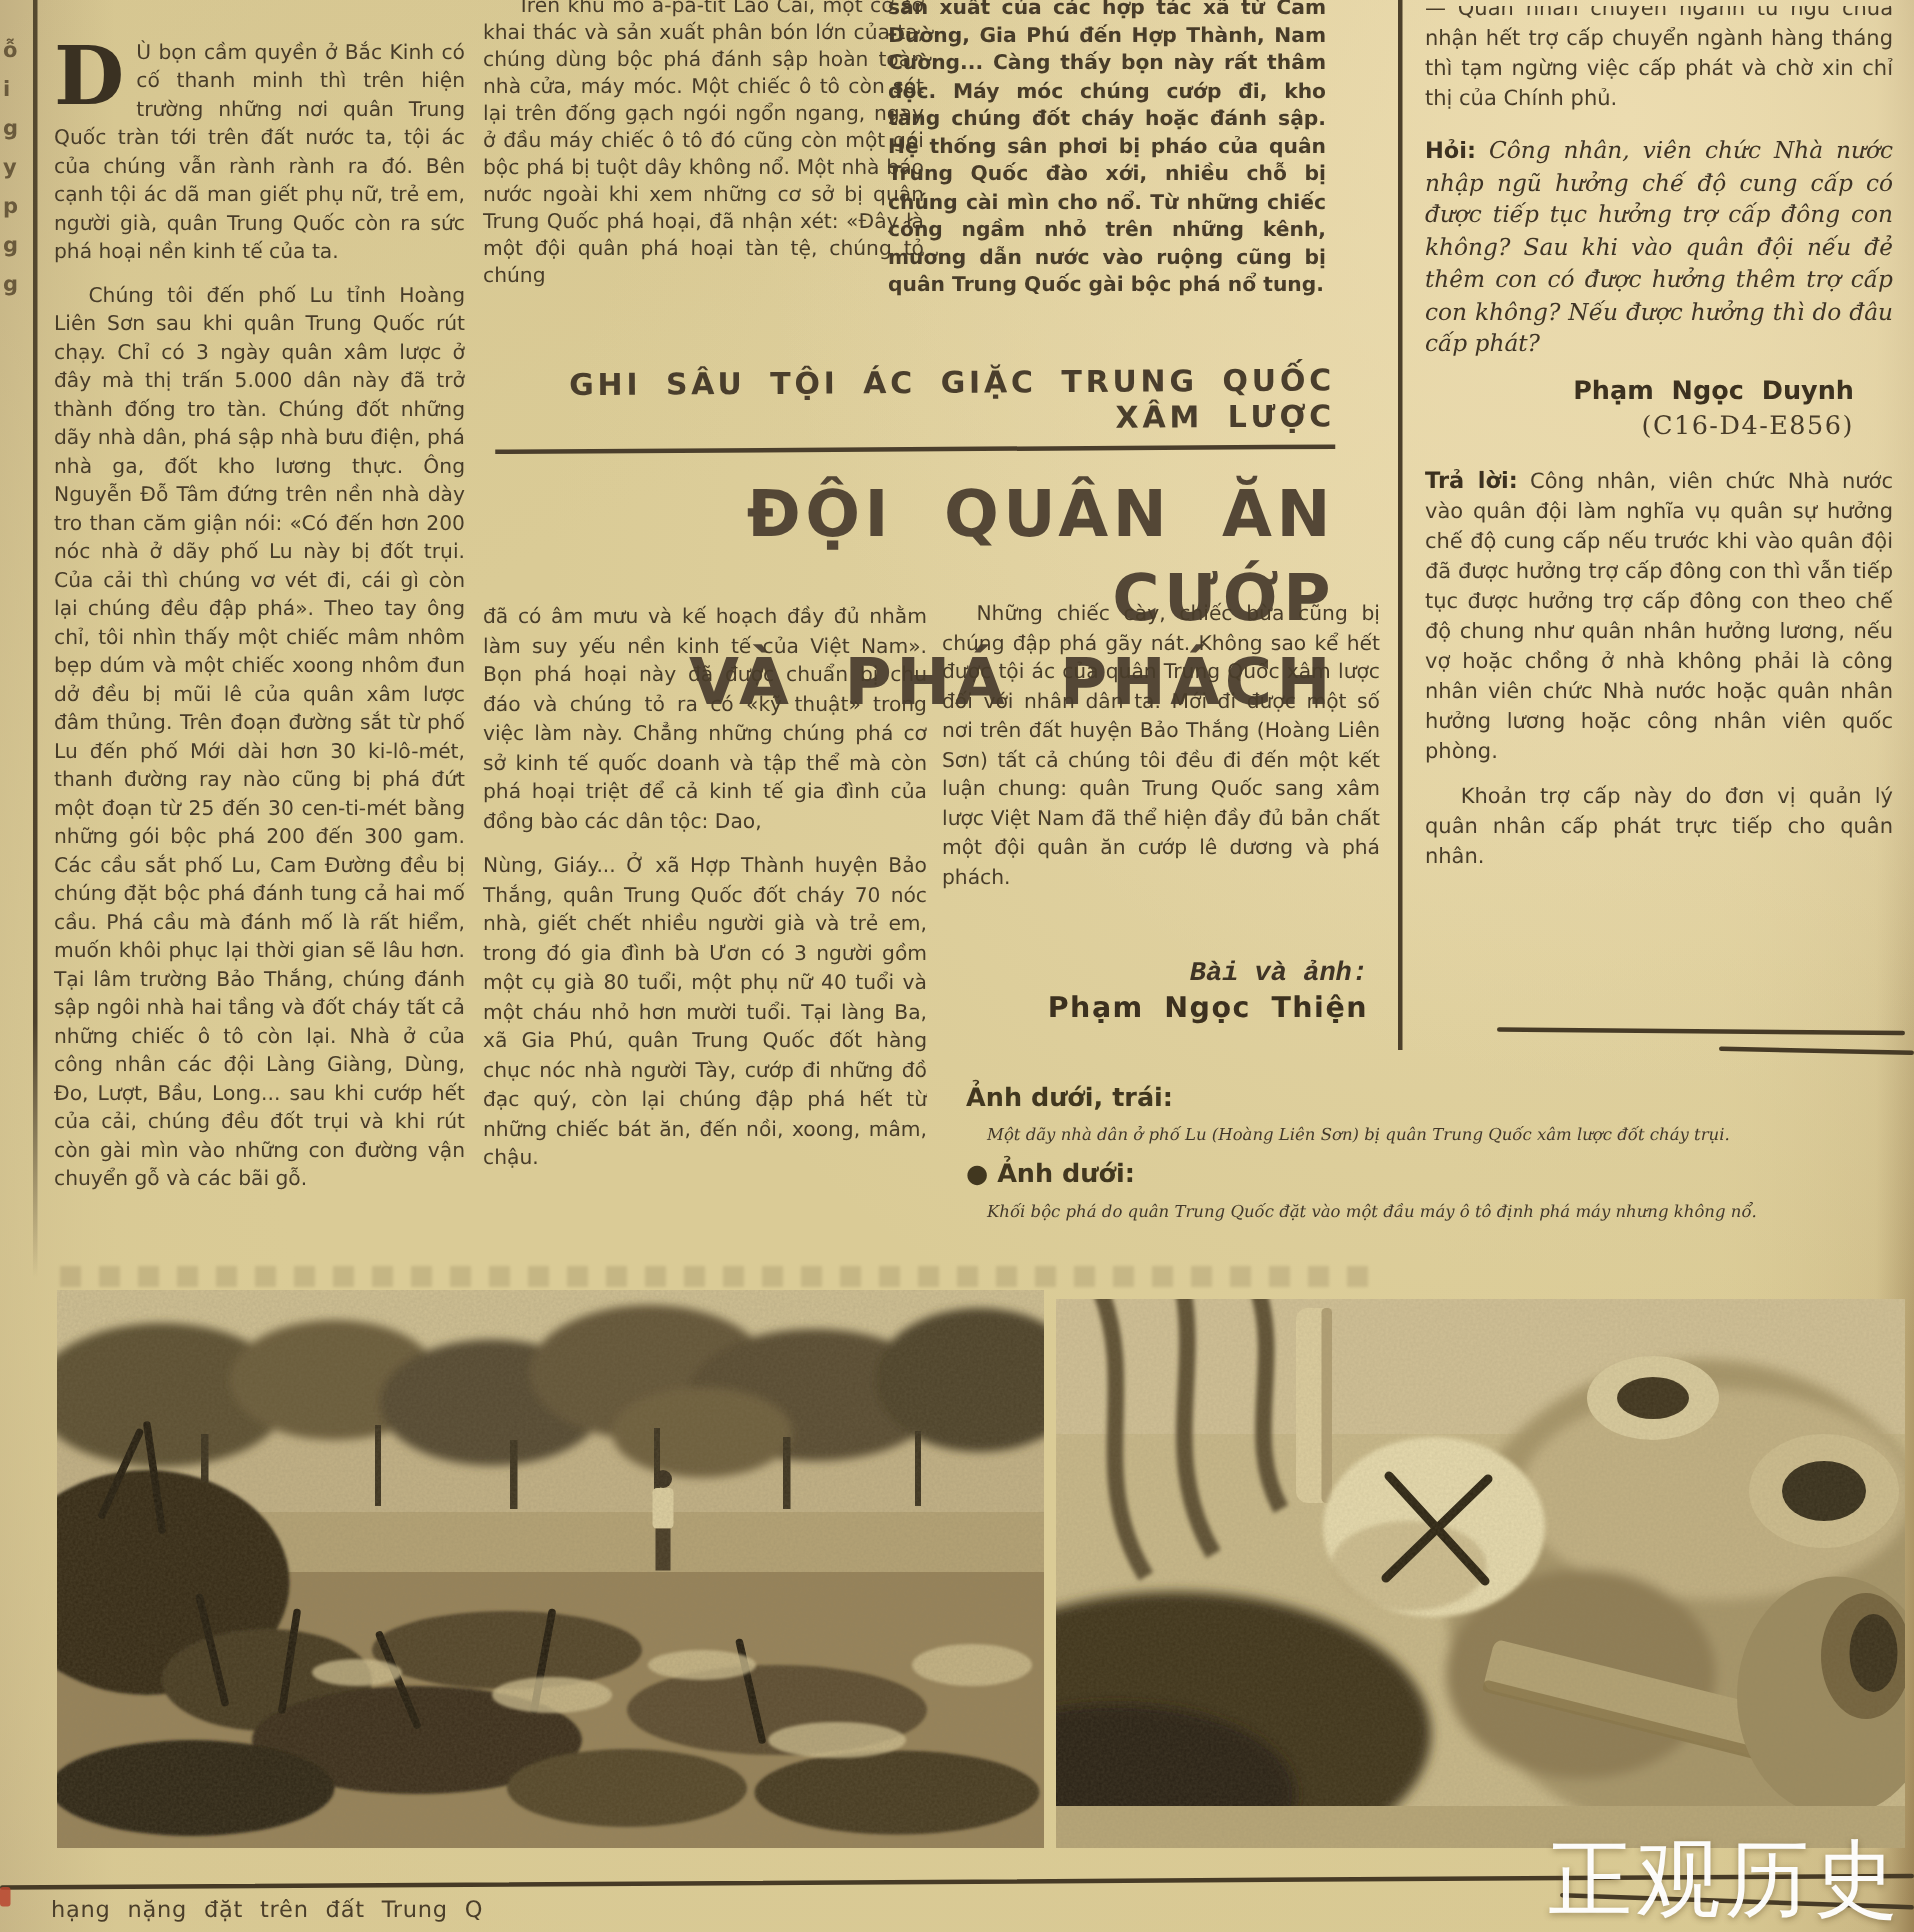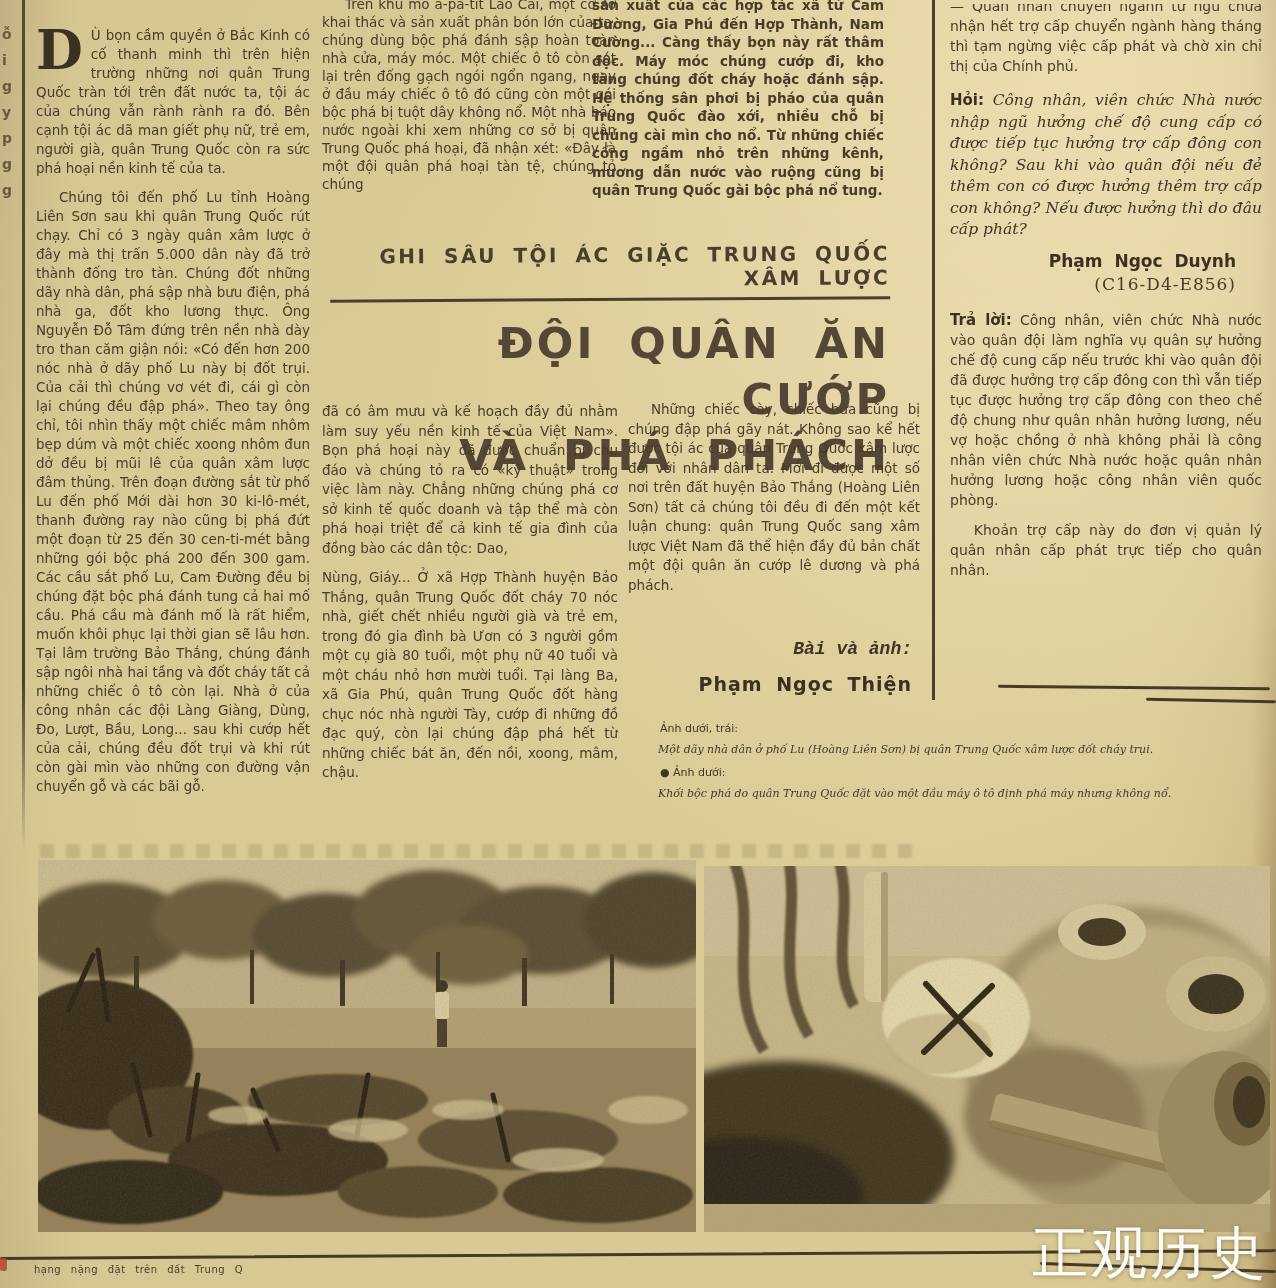--- a/index.html
+++ b/index.html
@@ -30,49 +30,49 @@
   .kicker{display:inline-block;font-weight:bold;font-size:20px;letter-spacing:2.5px;word-spacing:7px;color:#4a3e2c;
           border-bottom:3px solid #4a3e2c;padding-bottom:7px;transform:rotate(-0.35deg);}
   .headline{margin-top:14px;font-weight:bold;font-size:43px;line-height:56px;letter-spacing:3px;word-spacing:16px;color:#544736;}
   
   #col3top{left:592px;top:0px;width:292px;height:234px;font-weight:bold;}
   #col3top .body{line-height:18.5px;margin-top:-4px;}
   #col3bot{left:628px;top:400px;width:292px;height:300px;}
   #col3bot .body{line-height:19.5px;}
   .byline{margin-top:10px;text-align:right;padding-right:8px;}
   .byline-label{font-family:Liberation Mono, monospace;font-style:italic;font-weight:bold;font-size:18px;color:#3f3425;margin-top:44px;}
-  .byline-name{font-weight:bold;font-size:19px;letter-spacing:1px;word-spacing:6px;color:#3c311f;margin-top:14px;}
+  .byline-name{font-weight:bold;font-size:19px;letter-spacing:1px;word-spacing:6px;color:#3c311f;margin-top:2px;}
   
   .vrule{background:#4c402b;}
   #vrule-left{left:22px;top:0;width:3px;height:852px;background:linear-gradient(180deg,#55492f,#4c402b 80%,rgba(76,64,43,0));}
   #vrule-qa{left:932px;top:0;width:2.5px;height:700px;}
   .hrule{background:#463a26;height:3px;border-radius:2px;}
   #hrule-qa-a{left:998px;top:686px;width:272px;transform:rotate(0.5deg);}
   #hrule-qa-b{left:1146px;top:699px;width:130px;height:2.5px;transform:rotate(1.2deg);}
   #bline-a{left:0px;top:1253px;width:1276px;transform:rotate(-0.35deg);}
   #bline-b{left:1040px;top:1266px;width:236px;transform:rotate(2deg);}
   
   #qa{left:950px;top:4px;width:312px;}
   #qa .body{font-size:14px;line-height:20px;}
   .qa-tail{margin-top:-8px;}
   .qa-label{font-weight:bold;font-size:15px;color:#3c311f;font-style:normal;font-family:"DejaVu Sans",sans-serif;}
   .qa-question{margin:14px 0 2px 0;font-family:"DejaVu Serif",serif;font-style:italic;font-size:15.5px;line-height:21.5px;text-align:justify;color:#3f3425;}
   .qa-asker{text-align:right;padding-right:26px;margin:10px 0 16px 0;}
   .qa-asker-name{font-weight:bold;font-size:17px;word-spacing:6px;color:#3c311f;}
   .qa-asker-unit{font-family:"DejaVu Serif",serif;font-size:17px;letter-spacing:1px;margin-top:3px;}
   
   #captions{left:636px;top:720px;width:634px;}
-  .cap-label{font-weight:normal;font-size:11px;color:#41371f;margin:2px 0 2px 24px;}
+  .cap-label{font-weight:bold;font-size:17px;color:#41371f;margin:2px 0 2px 8px;}
   .cap-text{font-family:"DejaVu Serif",serif;font-style:italic;font-size:11px;line-height:25px;color:#42382a;text-indent:2em;margin-bottom:4px;}
   
   #photoL{left:38px;top:860px;width:658px;height:372px;}
   #photoR{left:704px;top:866px;width:566px;height:366px;}
   
   .edge-glyph{position:absolute;left:2px;font-size:14px;font-weight:bold;color:#6a5a3c;}
-  #bottom-partial{left:34px;top:1264px;font-size:10px;letter-spacing:0.5px;word-spacing:6px;color:#4a3e2a;white-space:nowrap;}
+  #bottom-partial{left:34px;top:1264px;font-size:15px;letter-spacing:0.5px;word-spacing:6px;color:#4a3e2a;white-space:nowrap;}
   #red-mark{left:0px;top:1258px;width:7px;height:13px;background:#b8452f;opacity:.85;border-radius:2px;}
   #watermark{right:8px;top:1216px;font-size:56px;font-weight:normal;letter-spacing:3px;color:rgba(255,255,255,0.97);
              text-shadow:0 1px 4px rgba(90,70,30,0.45);font-family:"DejaVu Sans",sans-serif;}
   #ghost-band{left:40px;top:844px;width:880px;height:14px;opacity:.18;filter:blur(1px);
      background:repeating-linear-gradient(90deg,#6b5a38 0 14px,rgba(0,0,0,0) 14px 26px);}
 </style>
 </head>
 <body>
 
 <div id="page">

